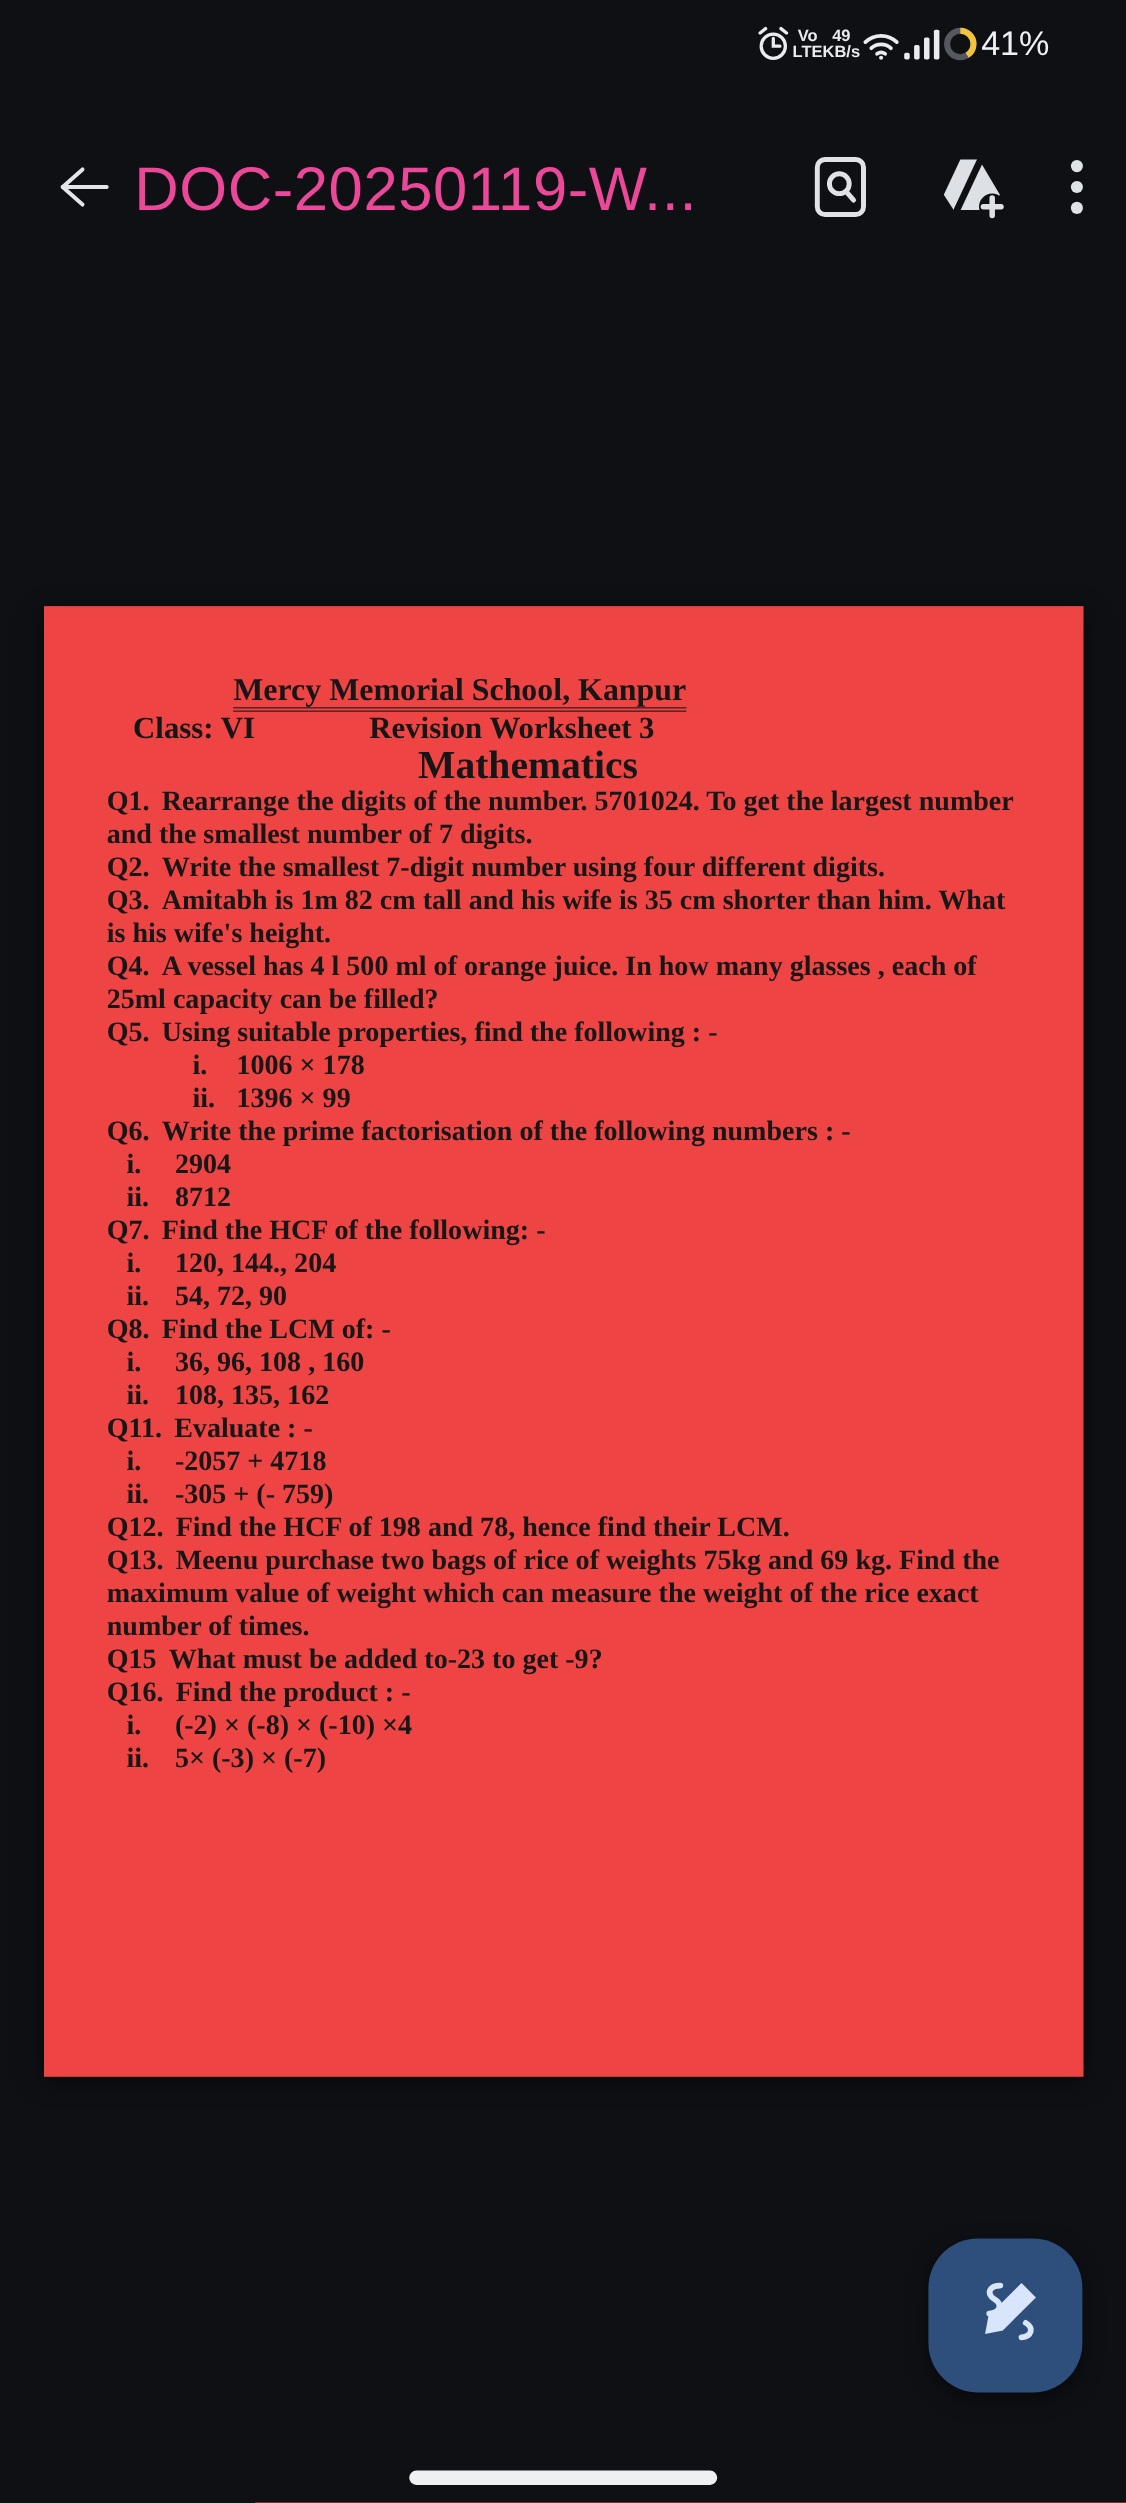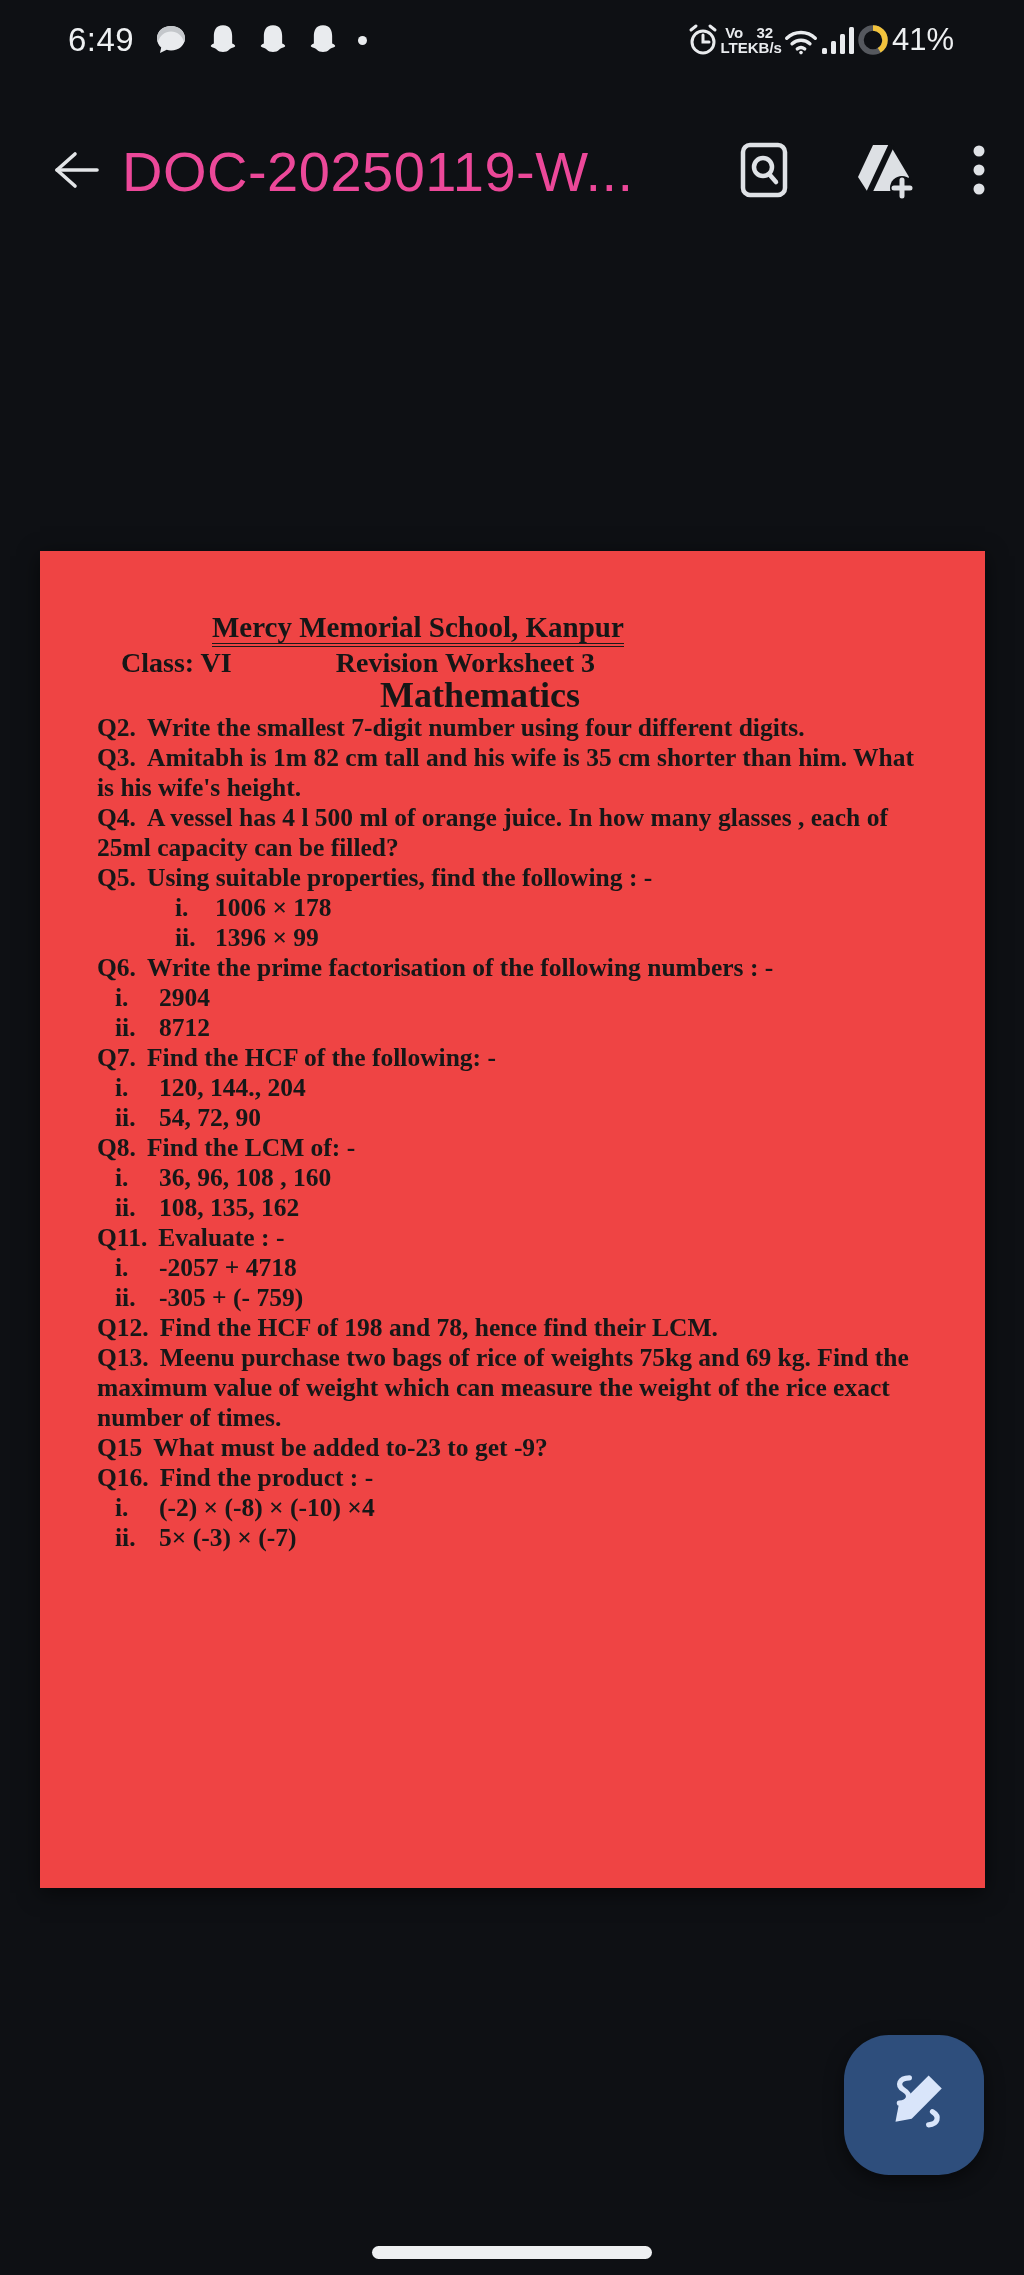--- a/index.html
+++ b/index.html
@@ -75,59 +75,34 @@
   }
   .gesture-pill{
     position:absolute;left:372px;top:2246px;width:280px;height:13px;
     border-radius:7px;background:#eef0f2;cursor:pointer;
   }
 </style>
 </head>
 <body>
 
 <div class="status-bar">
-  <div class="sb-left">
-    <span class="sb-time">6:49</span>
-    <span class="sb-icon">
-      <svg width="34" height="34" viewBox="0 0 34 34">
-          <path d="M17 3c8 0 14 5.4 14 12.2 0 6.8-6 12.2-14 12.2-1.5 0-3-.2-4.3-.6L6 30l1.2-5.4C4.6 22.4 3 19 3 15.2 3 8.4 9 3 17 3z" fill="#e9ebee"></path>
-          <path d="M17 3c8 0 14 5.4 14 12.2 0 1.4-.3 2.8-.8 4C28 12 23 8.5 17 8.5S6 12 3.8 19.2c-.5-1.2-.8-2.6-.8-4C3 8.4 9 3 17 3z" fill="#c4c7cb"></path>
-        </svg>
-    </span>
-    <span class="sb-icon">
-      <svg width="30" height="32" viewBox="0 0 26 28">
-          <path d="M13 1C6.5 1 5 6 5 10.5V17c-2.2 1-3.4 1.9-2.3 2.8 1.7 1.2 3.8 1 5 2.8 1 1.6 3.3 1.9 5.3 1.9s4.3-.3 5.3-1.9c1.2-1.8 3.3-1.6 5-2.8 1.1-.9-.1-1.8-2.3-2.8v-6.5C21 6 19.5 1 13 1z" fill="#e9ebee"></path>
-        </svg>
-    </span>
-    <span class="sb-icon">
-      <svg width="30" height="32" viewBox="0 0 26 28">
-          <path d="M13 1C6.5 1 5 6 5 10.5V17c-2.2 1-3.4 1.9-2.3 2.8 1.7 1.2 3.8 1 5 2.8 1 1.6 3.3 1.9 5.3 1.9s4.3-.3 5.3-1.9c1.2-1.8 3.3-1.6 5-2.8 1.1-.9-.1-1.8-2.3-2.8v-6.5C21 6 19.5 1 13 1z" fill="#e9ebee"></path>
-        </svg>
-    </span>
-    <span class="sb-icon">
-      <svg width="30" height="32" viewBox="0 0 26 28">
-          <path d="M13 1C6.5 1 5 6 5 10.5V17c-2.2 1-3.4 1.9-2.3 2.8 1.7 1.2 3.8 1 5 2.8 1 1.6 3.3 1.9 5.3 1.9s4.3-.3 5.3-1.9c1.2-1.8 3.3-1.6 5-2.8 1.1-.9-.1-1.8-2.3-2.8v-6.5C21 6 19.5 1 13 1z" fill="#e9ebee"></path>
-        </svg>
-    </span>
-    <span class="notif-dot"></span>
-  </div>
   <div class="sb-right">
     <span class="sb-icon">
       <svg width="36" height="36" viewBox="0 0 36 36" fill="none" stroke="#e9ebee" stroke-width="3" stroke-linecap="round">
         <circle cx="18" cy="20" r="11"></circle>
         <path d="M18 13v7h6"></path>
         <path d="M6 8l5-4M30 8l-5-4"></path>
       </svg>
     </span>
     <span class="sb-stack">
       <span>Vo</span>
       <span>LTE</span>
     </span>
     <span class="sb-stack">
-      <span>32</span>
+      <span>49</span>
       <span>KB/s</span>
     </span>
     <span class="sb-icon">
       <svg width="38" height="32" viewBox="0 0 32 28" fill="none" stroke="#e9ebee" stroke-width="3" stroke-linecap="round">
         <path d="M3.5 12.5a18 18 0 0 1 25 0"></path>
         <path d="M8.2 17.3a11.5 11.5 0 0 1 15.6 0"></path>
         <path d="M12.8 21.8a5.5 5.5 0 0 1 6.4 0"></path>
         <circle cx="16" cy="25" r="1.6" fill="#e9ebee" stroke="none"></circle>
       </svg>
     </span>
@@ -198,20 +173,26 @@
   <div class="doc-row2">
     <span class="doc-class">Class: VI</span>
     <span class="doc-sheet">Revision Worksheet 3</span>
   </div>
   <div class="doc-row3">
     <span class="doc-subject">Mathematics</span>
   </div>
   <div class="q-list">
       <div class="q-block">
     <p class="q-para">
+      <span class="q-label">Q1.</span><span class="q-body">Rearrange the digits of the number. 5701024. To get the largest number and the smallest number of 7 digits.</span>
+    </p>
+    <div class="q-items"></div>
+  </div>
+      <div class="q-block">
+    <p class="q-para">
       <span class="q-label">Q2.</span><span class="q-body">Write the smallest 7-digit number using four different digits.</span>
     </p>
     <div class="q-items"></div>
   </div>
       <div class="q-block">
     <p class="q-para">
       <span class="q-label">Q3.</span><span class="q-body">Amitabh is 1m 82 cm tall and his wife is 35 cm shorter than him. What is his wife's height.</span>
     </p>
     <div class="q-items"></div>
   </div>

